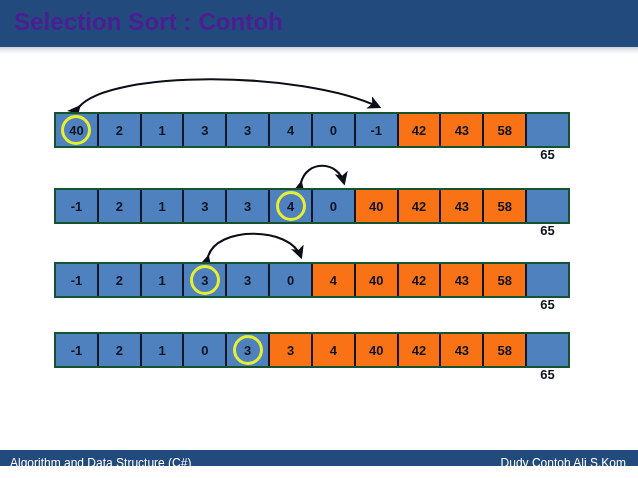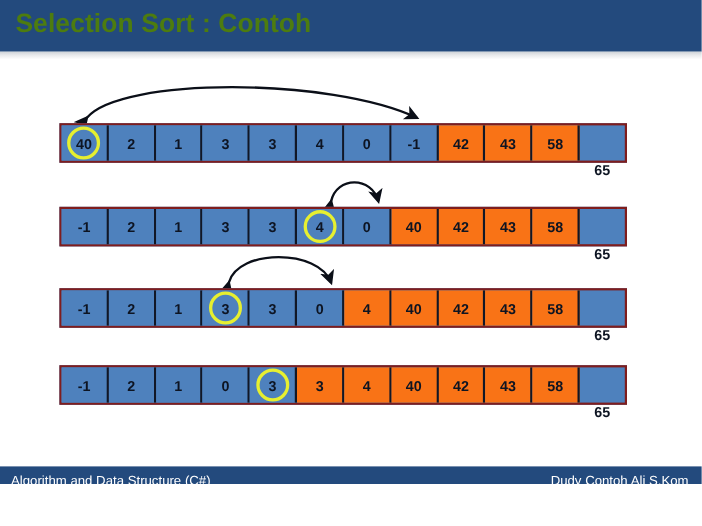--- a/index.html
+++ b/index.html
@@ -22,21 +22,21 @@
     width: 638px;
     height: 47px;
     background: #234a7d;
   }
   .header-title {
     position: absolute;
     left: 14px;
     top: 8px;
     font-size: 24px;
     font-weight: bold;
-    color: #4d7c0f;
+    color: #4c1d95;
     letter-spacing: 0.1px;
     white-space: nowrap;
   }
   .header-underglow {
     position: absolute;
     left: 0; top: 47px;
     width: 638px;
     height: 7px;
     background: linear-gradient(to bottom, #cfd3d8 0%, #e8eaec 45%, #ffffff 100%);
   }
@@ -50,21 +50,21 @@
   }
 
   
   .array-row {
     position: absolute;
     left: 54px;
     width: 516px;
     height: 36px;
     display: flex;
     box-sizing: border-box;
-    border: 2px solid #7f1d1d;
+    border: 2px solid #14532d;
     background: #4e81bd;
   }
   .cell {
     flex: 1 1 0;
     position: relative;
     display: flex;
     align-items: center;
     justify-content: center;
     font-size: 13px;
     font-weight: bold;
@@ -104,21 +104,21 @@
     position: absolute;
     left: 0; top: 0;
     width: 638px;
     height: 396px;
     pointer-events: none;
   }
 
   
   .footer-band {
     position: absolute;
-    left: 0; top: 424px;
+    left: 0; top: 450px;
     width: 638px;
     height: 16px;
     background: #234a7d;
   }
   .footer-left {
     position: absolute;
     left: 10px;
     top: 6px;
     font-size: 12px;
     color: #ffffff;

